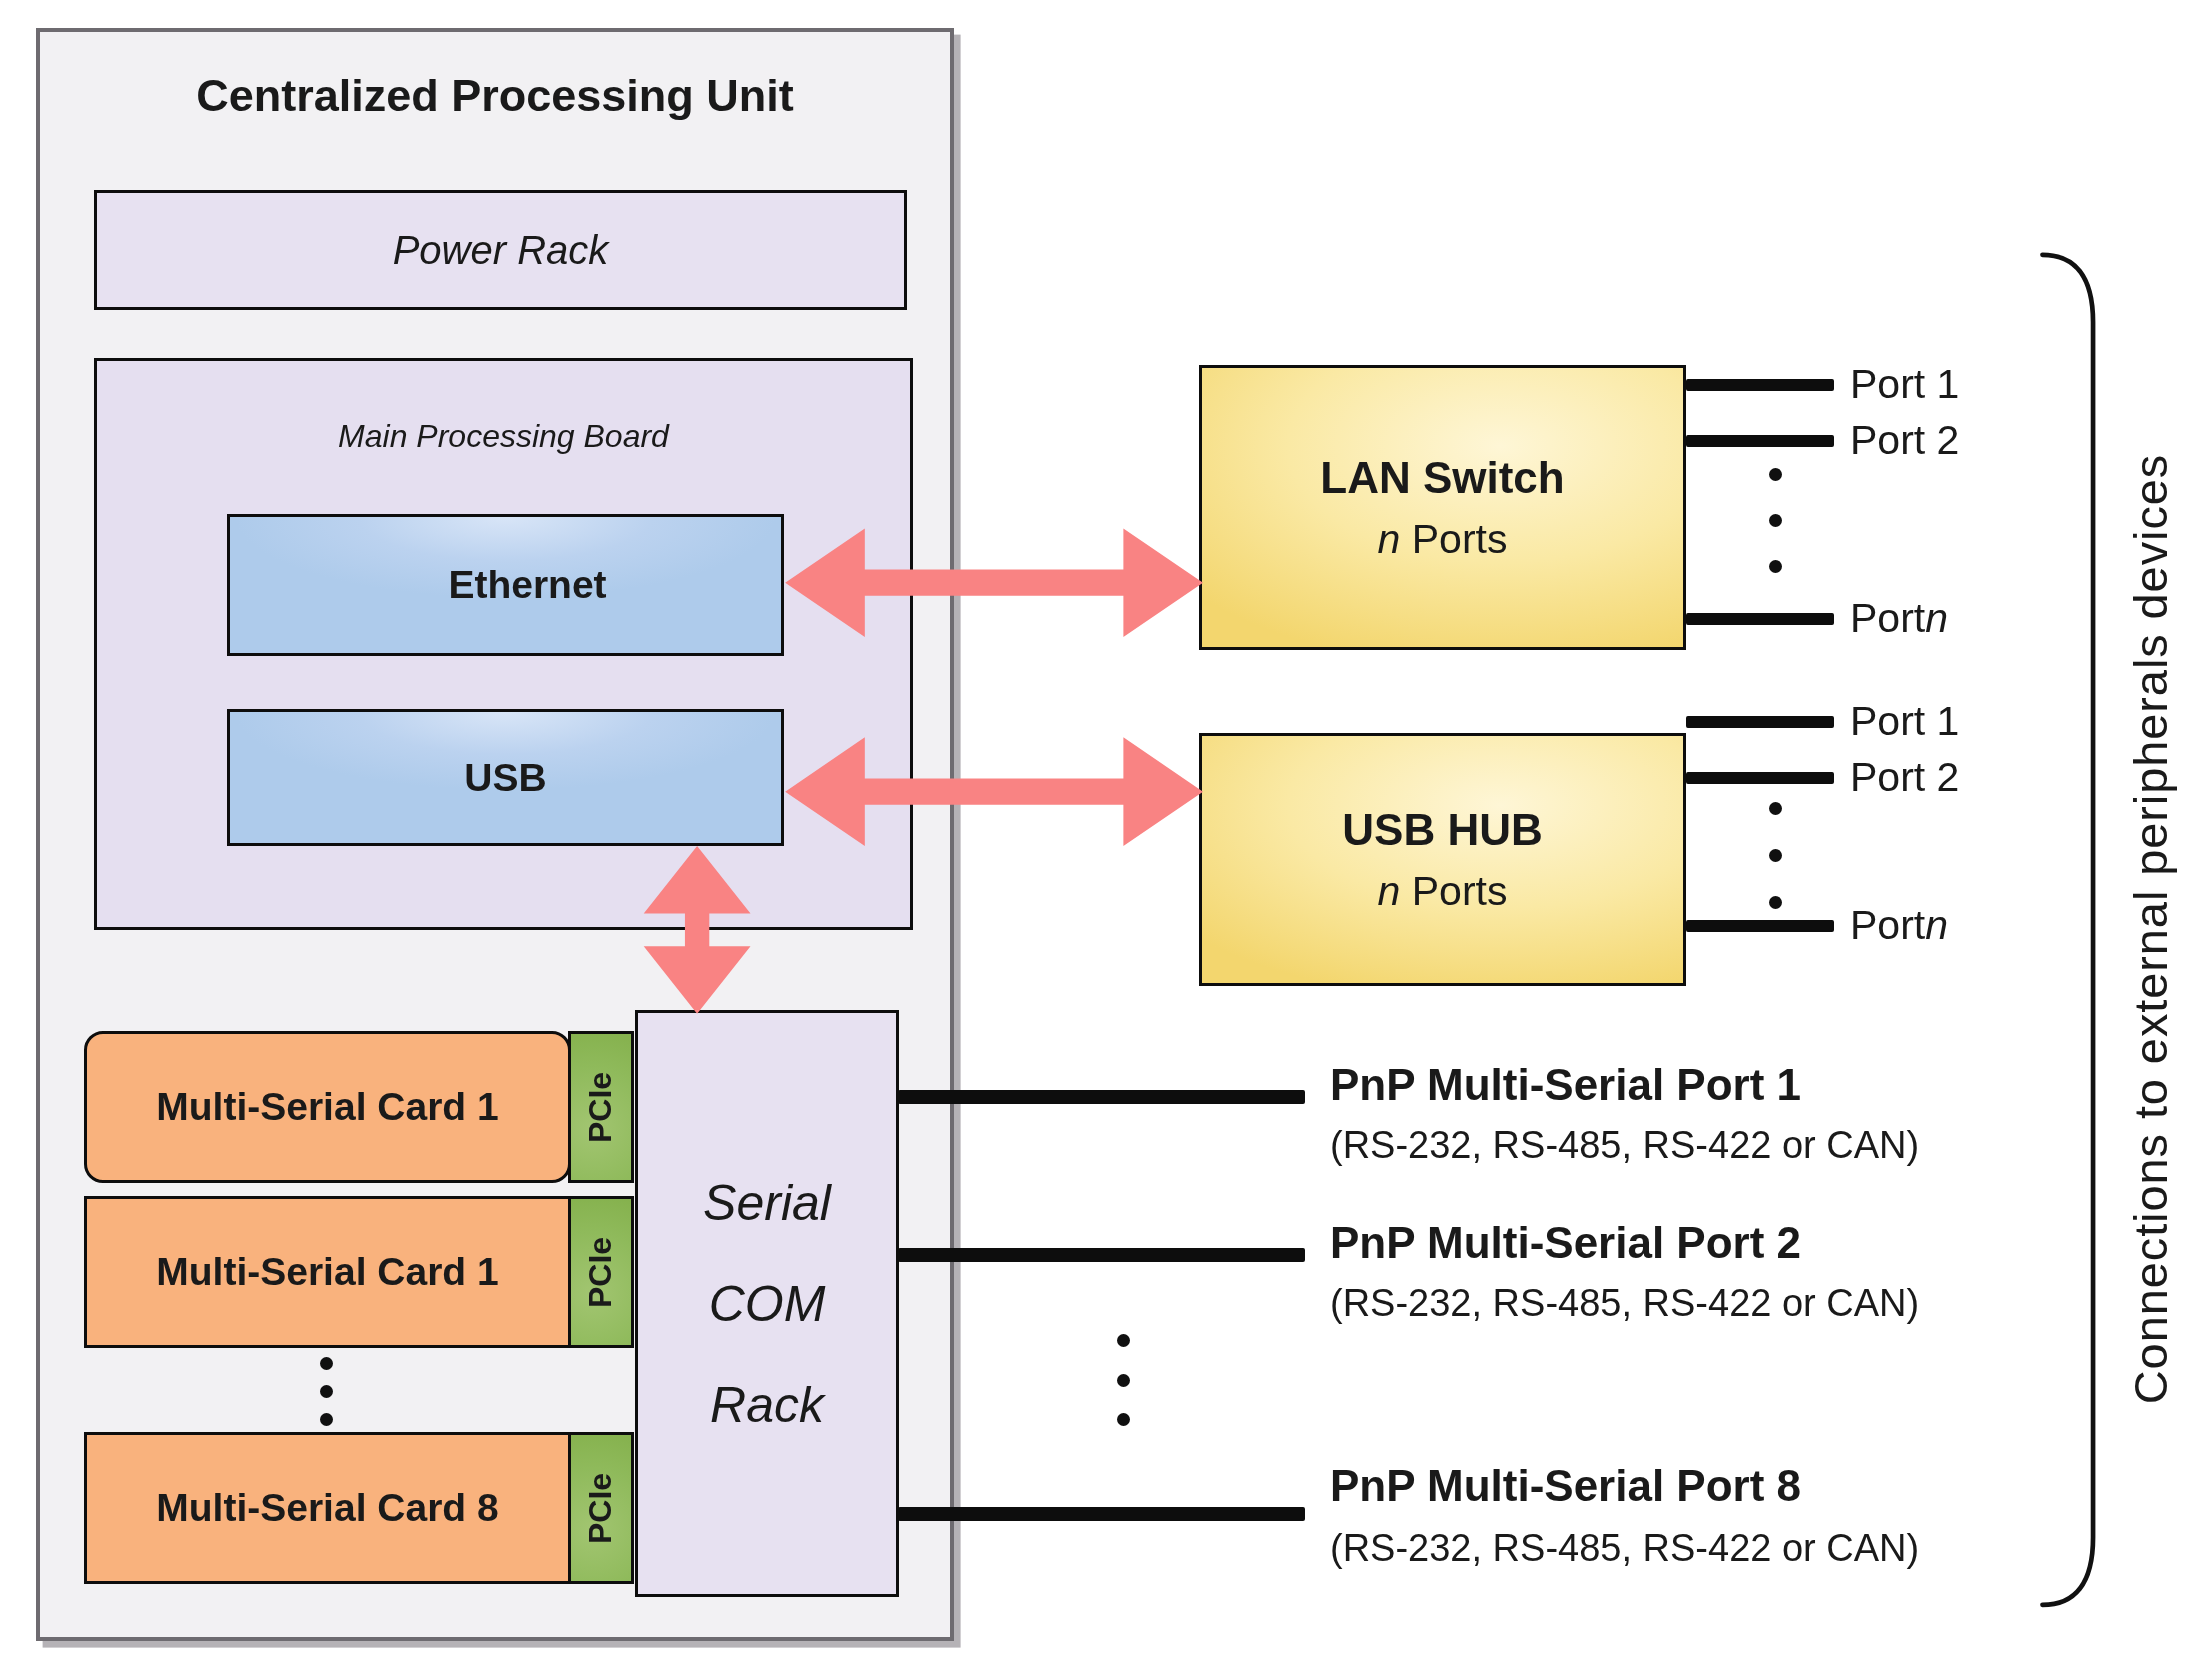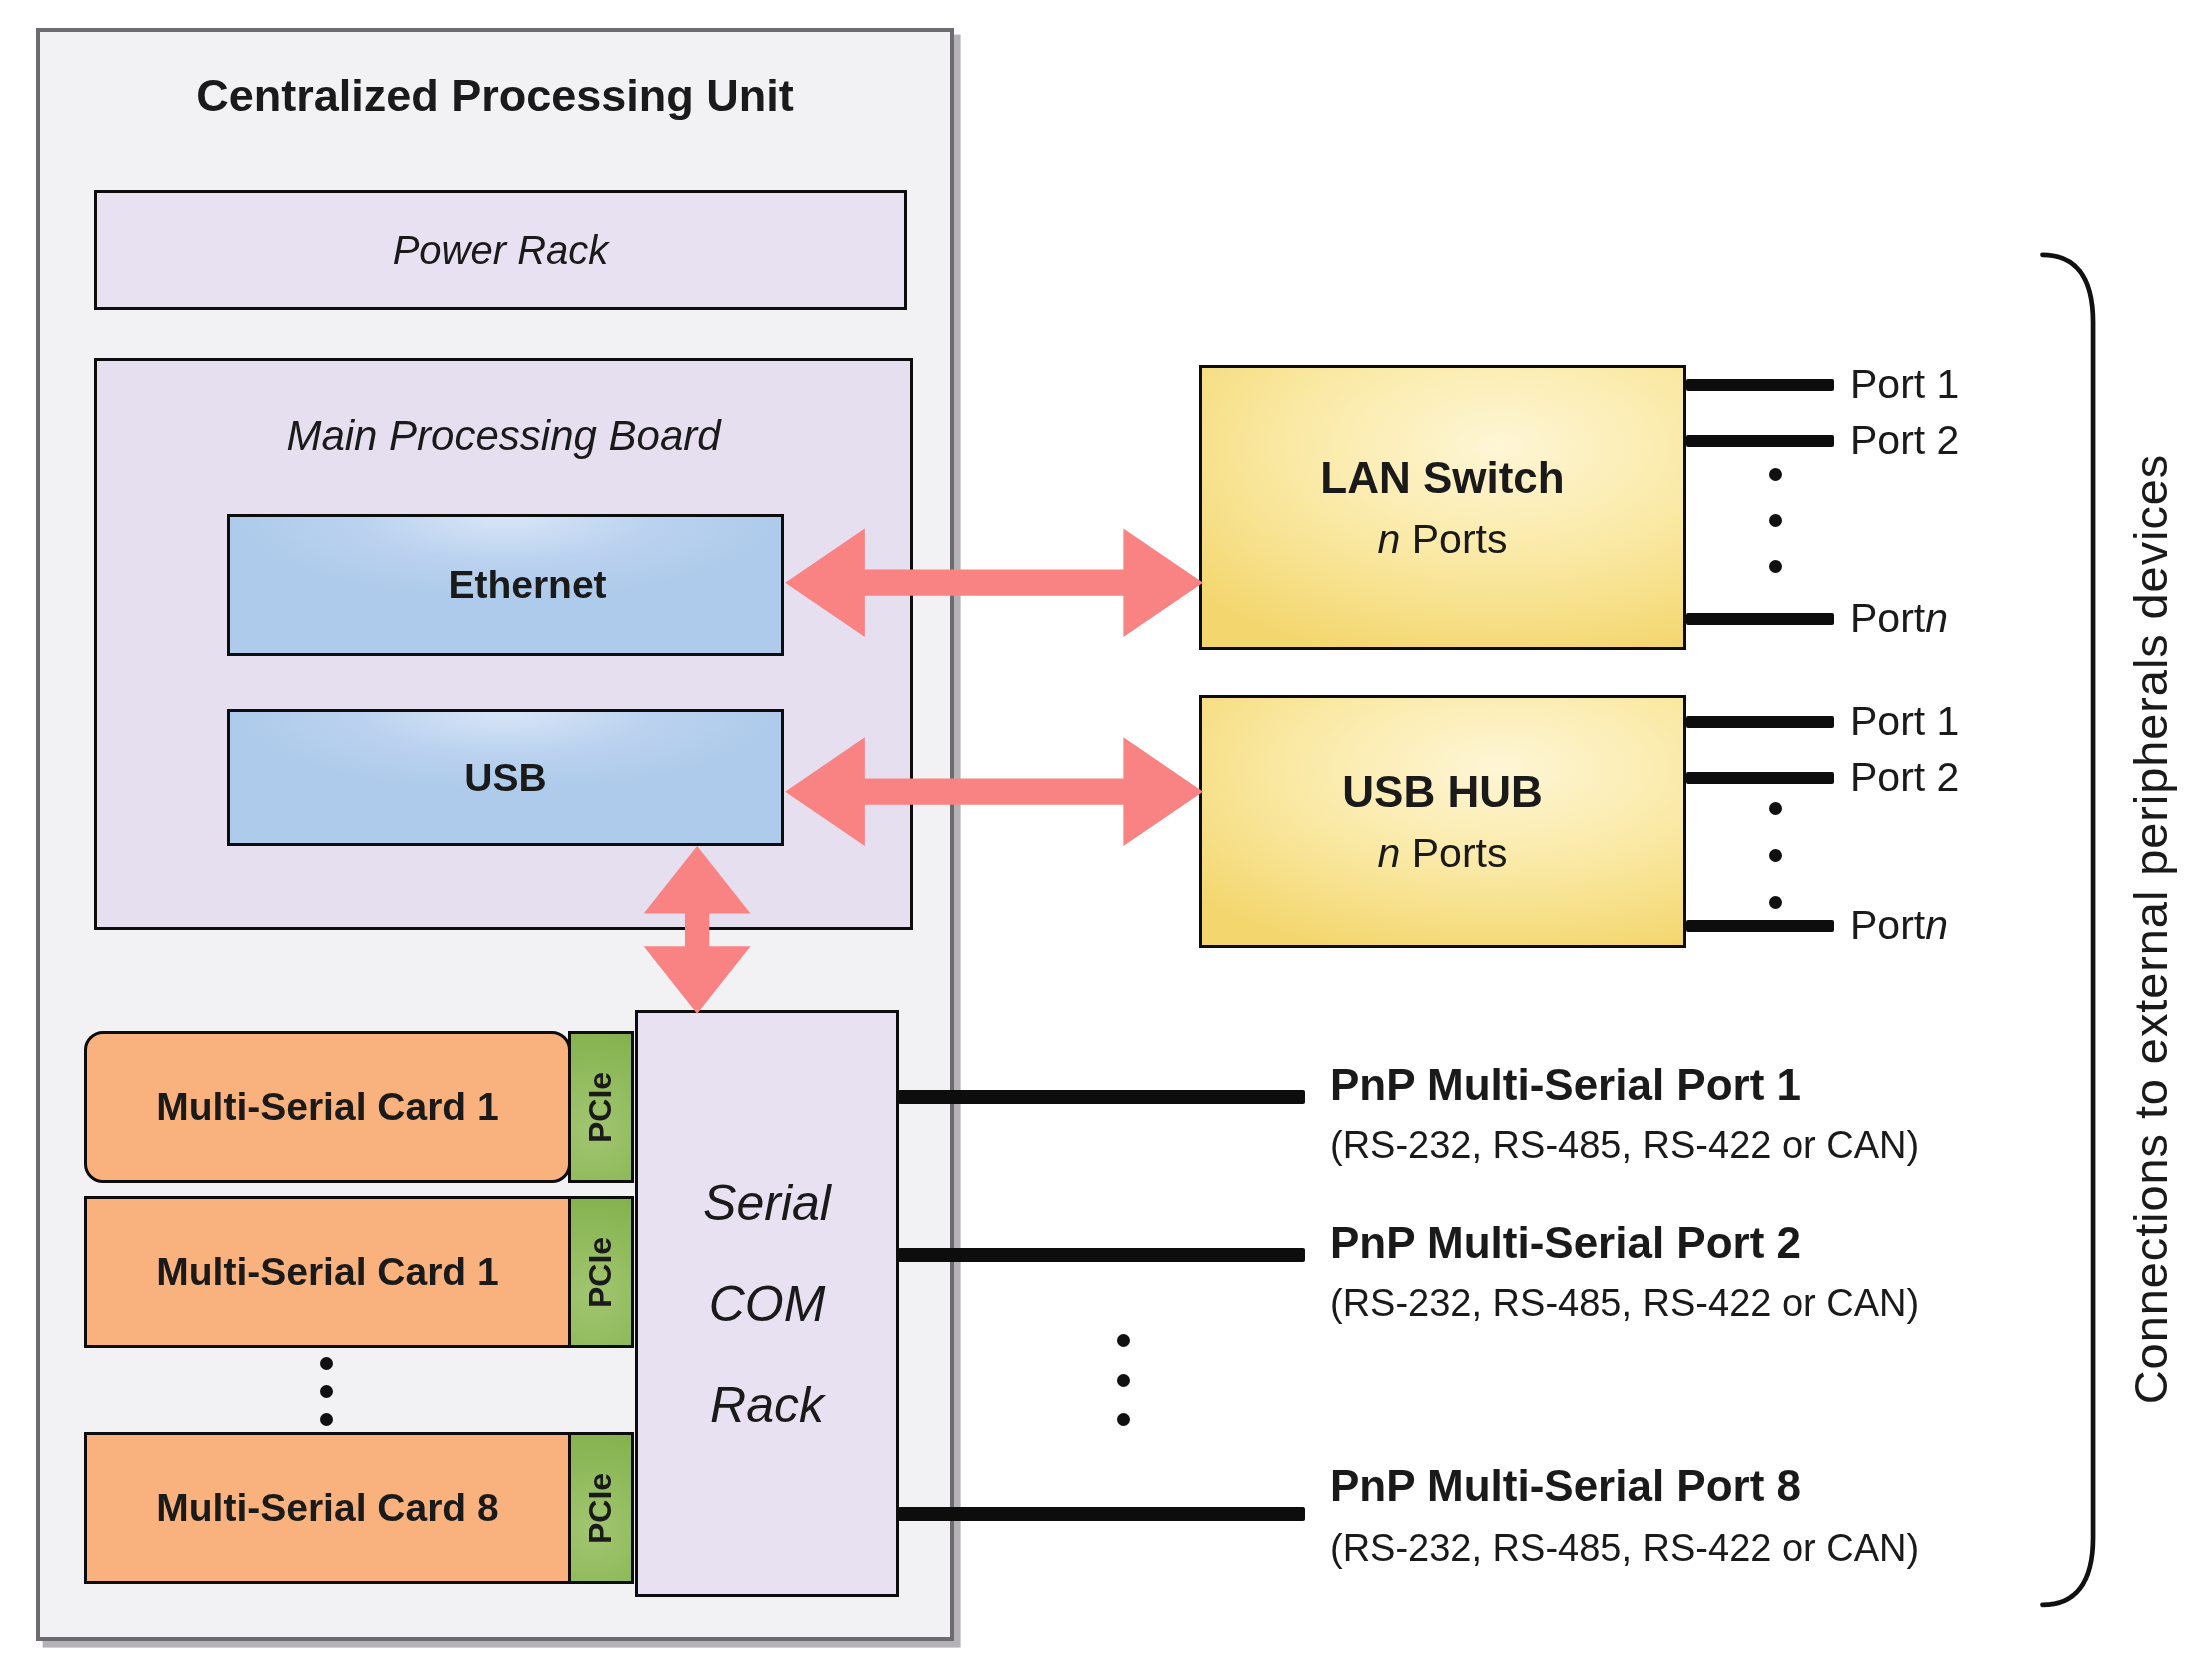--- a/index.html
+++ b/index.html
@@ -15,35 +15,35 @@
   .cpu{
     left:36px; top:28px; width:918px; height:1613px;
     background:#F2F1F3; border:4.7px solid #6E6B70;
     box-shadow:6.6px 6.6px 0 #B5B2B6; z-index:1;
   }
   .cpu-title{left:36px; top:67px; width:918px; height:58px; font-size:45px; font-weight:bold; z-index:2;}
 
   .lavender{background:#E7E1F1;}
   .power-rack{left:94px; top:190px; width:813px; height:120px; z-index:2; font-size:40px; font-style:italic;}
   .board{left:94px; top:358px; width:819px; height:572px; z-index:2; background:#E5DFF0;}
-  .board-title{left:94px; top:408px; width:819px; height:56px; font-size:42px; font-style:italic; z-index:3;}
+  .board-title{left:94px; top:408px; width:819px; height:56px; font-size:32px; font-style:italic; z-index:3;}
 
   .blue{
     background:radial-gradient(ellipse 70% 85% at 50% 0%, #D8E5F7 0%, #BBD2EF 38%, #AECBEB 70%);
     font-size:39px; font-weight:bold; z-index:3;
   }
   .ethernet{left:227px; top:514px; width:557px; height:142px;padding-left:44px;}
   .usb{left:227px; top:709px; width:557px; height:137px;}
 
   .yellow{
     background:radial-gradient(ellipse 85% 80% at 62% 28%, #FEF6D6 0%, #FAE9A4 52%, #F3D66E 100%);
     z-index:3; flex-direction:column; gap:19px;
   }
   .lan-switch{left:1199px; top:365px; width:487px; height:285px;}
-  .usb-hub{left:1199px; top:695px; width:487px; height:253px;}
+  .usb-hub{left:1199px; top:733px; width:487px; height:253px;}
   .ybox-title{font-size:44px; font-weight:bold; line-height:1;}
   .ybox-sub{font-size:41px; line-height:1;}
   .it{font-style:italic;}
 
   .pline{position:absolute; height:12px; background:#0d0d0d; z-index:5; border-radius:1.9px;}
   .sline{position:absolute; height:14px; background:#0d0d0d; z-index:5; border-radius:1.9px;}
   .port-label{position:absolute; width:244px; height:52px; display:flex; align-items:center; font-size:41px; z-index:4;}
 
   .dot{position:absolute; width:13px; height:13px; border-radius:50%; background:#101010; z-index:4;}
 

